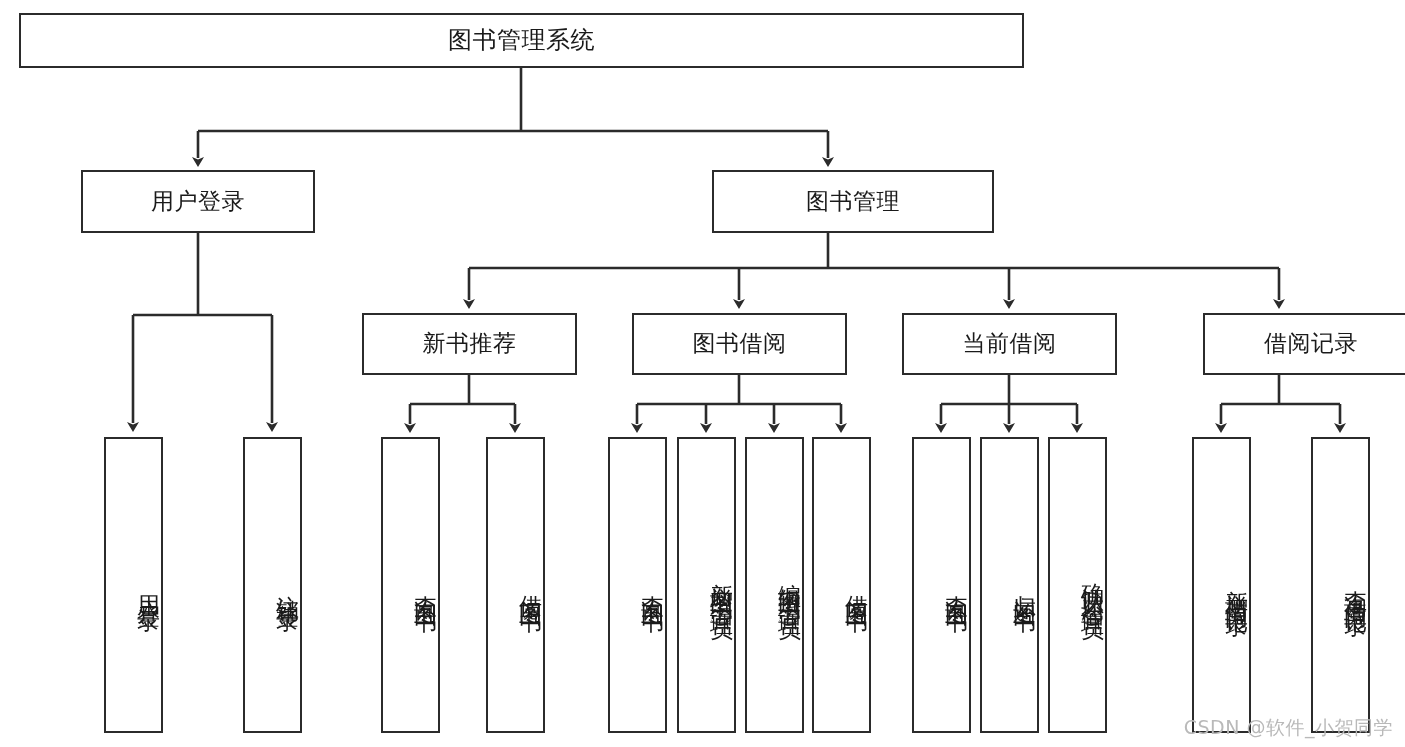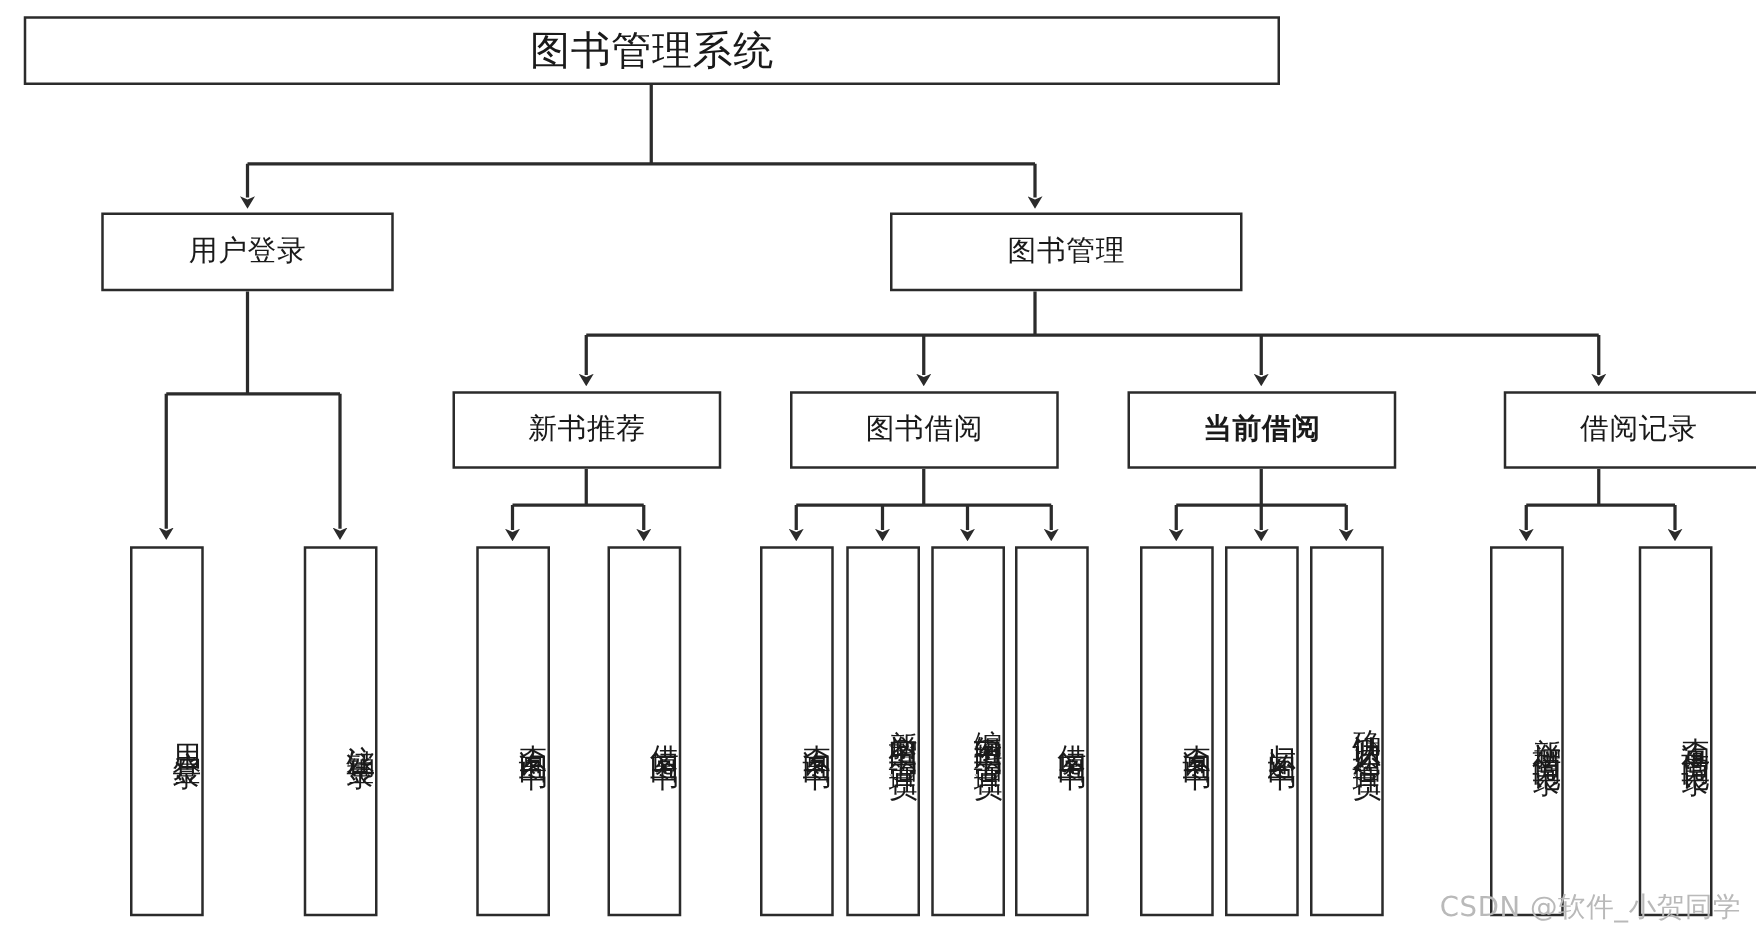--- a/index.html
+++ b/index.html
@@ -35,21 +35,21 @@
     justify-content: center;
     color: #1a1a1a;
   }
   .node-h {
     font-size: 23px;
     letter-spacing: 0.5px;
     line-height: 1.1;
     white-space: nowrap;
   }
   .node-root {
-    font-size: 32px;
+    font-size: 24px;
   }
   .node-v {
     writing-mode: vertical-rl;
     text-orientation: upright;
     font-size: 23px;
     letter-spacing: 5px;
     line-height: 1.05;
     align-items: flex-start;
     justify-content: center;
     padding-top: 4px;
@@ -57,21 +57,21 @@
   }
   .node-v .vlabel {
     writing-mode: vertical-rl;
     text-orientation: upright;
     display: block;
   }
   .watermark {
     position: absolute;
     right: 12px;
     bottom: 6px;
-    font-size: 22px;
+    font-size: 19px;
     color: #b9b9b9;
     letter-spacing: 0.5px;
     white-space: nowrap;
     pointer-events: none;
   }
 </style>
 </head>
 <body>
 
 <div id="diagram-canvas">
@@ -130,21 +130,21 @@
   <div class="node node-h node-root" style="left:19px; top:13px; width:1005px; height:55px;">图书管理系统</div>
 
   <div class="node node-h" style="left:81px; top:170px; width:234px; height:63px;">用户登录</div>
 
   <div class="node node-h" style="left:712px; top:170px; width:282px; height:63px;">图书管理</div>
 
   <div class="node node-h" style="left:362px; top:313px; width:215px; height:62px;text-align:right;">新书推荐</div>
 
   <div class="node node-h" style="left:632px; top:313px; width:215px; height:62px;text-align:center;">图书借阅</div>
 
-  <div class="node node-h" style="left:902px; top:313px; width:215px; height:62px;font-weight:bold;">当前借阅</div>
+  <div class="node node-h" style="left:902px; top:313px; width:215px; height:62px;">当前借阅</div>
 
   <div class="node node-h" style="left:1171px; top:313px; width:216px; height:62px;margin-left:32px;">借阅记录</div>
 
   <div class="node node-v" style="left:104px; top:437px; width:59px; height:296px;">
     <span class="vlabel">用户登录</span>
   </div>
 
   <div class="node node-v" style="left:243px; top:437px; width:59px; height:296px;">
     <span class="vlabel">注销登录</span>
   </div>

